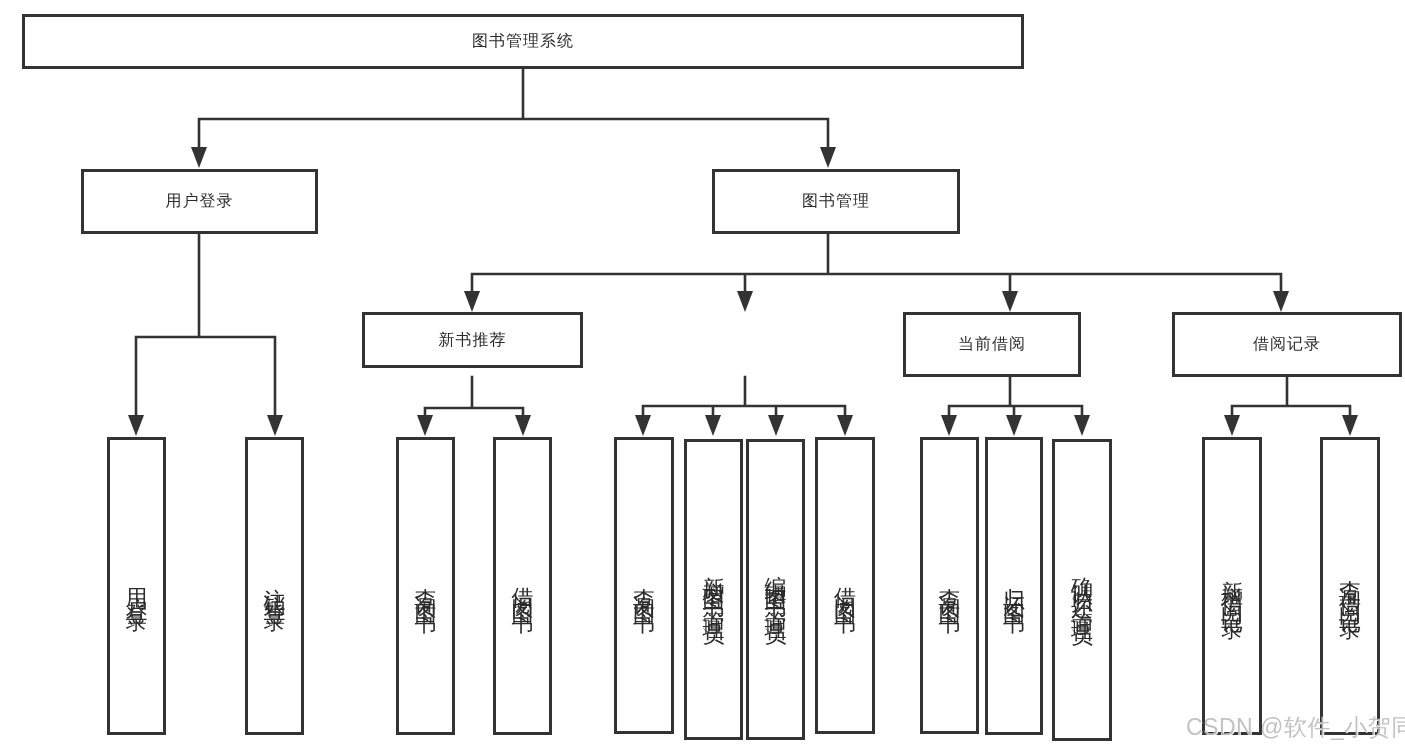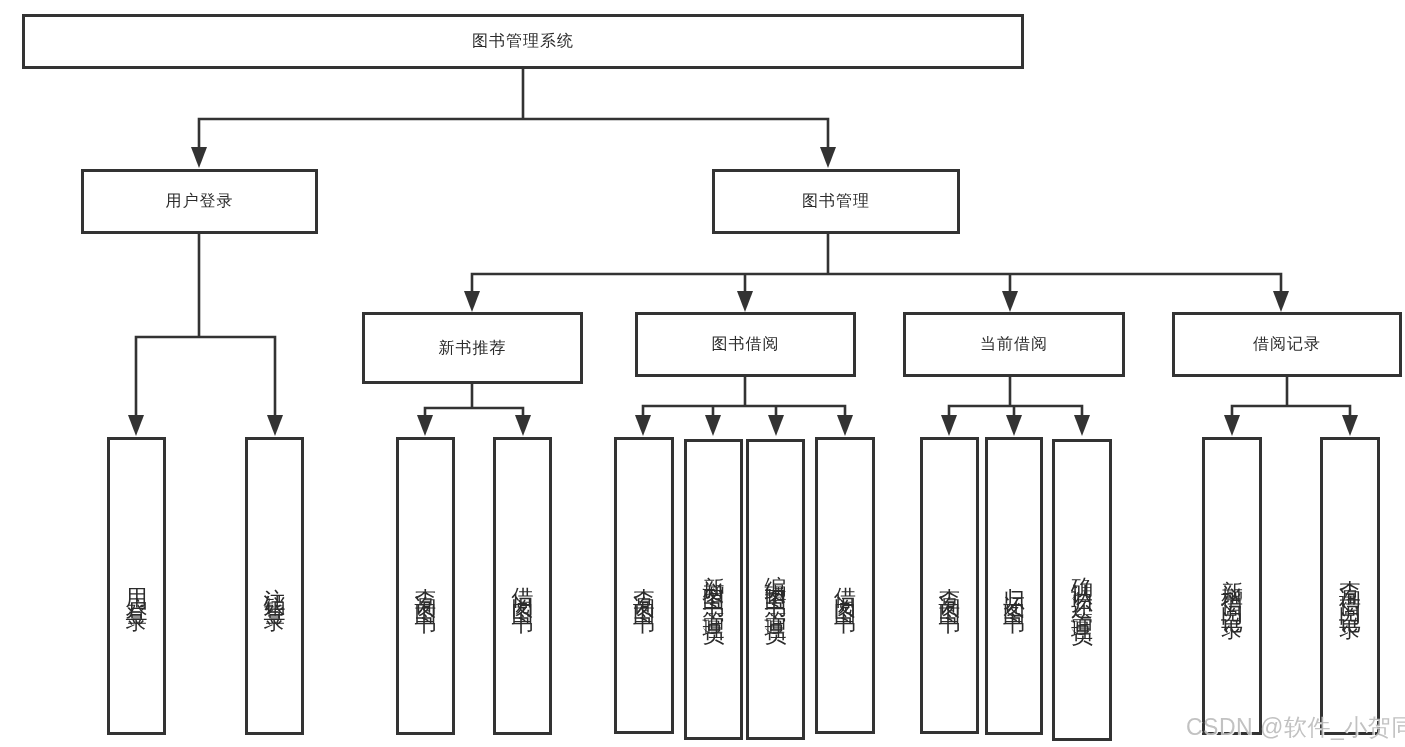--- a/index.html
+++ b/index.html
@@ -114,23 +114,22 @@
       <path class="ar" d="M1224 415 h16 l-8 21 Z"></path>
       <path class="ar" d="M1342 415 h16 l-8 21 Z"></path>
     </g>
   </svg>
 
   <div class="box" style="left:22px; top:14px; width:1002px; height:55px;">图书管理系统</div>
 
   <div class="box" style="left:81px; top:169px; width:237px; height:65px;">用户登录</div>
   <div class="box" style="left:712px; top:169px; width:248px; height:65px;">图书管理</div>
 
-  <div class="box" style="left:362px; top:312px; width:221px; height:72px;">新书推荐</div>
-  <div class="box" style="left:635px; top:312px; width:221px; height:65px;">图书借阅</div>
-  <div class="box" style="left:903px; top:312px; width:222px; height:65px;">当前借阅</div>
+  <div class="box" style="left:362px; top:312px; width:221px; height:56px;">新书推荐</div>
+  <div class="box" style="left:903px; top:312px; width:178px; height:65px;">当前借阅</div>
   <div class="box" style="left:1172px; top:312px; width:230px; height:65px;">借阅记录</div>
 
   <div class="vbox" style="left:107px; top:437px; width:59px; height:298px;">用户登录</div>
   <div class="vbox" style="left:245px; top:437px; width:59px; height:298px;">注销登录</div>
 
   <div class="vbox" style="left:396px; top:437px; width:59px; height:298px;">查询图书</div>
   <div class="vbox" style="left:493px; top:437px; width:59px; height:298px;">借阅图书</div>
 
   <div class="vbox" style="left:614px; top:437px; width:60px; height:297px;">查询图书</div>
   <div class="vbox tall" style="left:684px; top:439px; width:59px; height:301px;">新增图书（管理员）</div>

